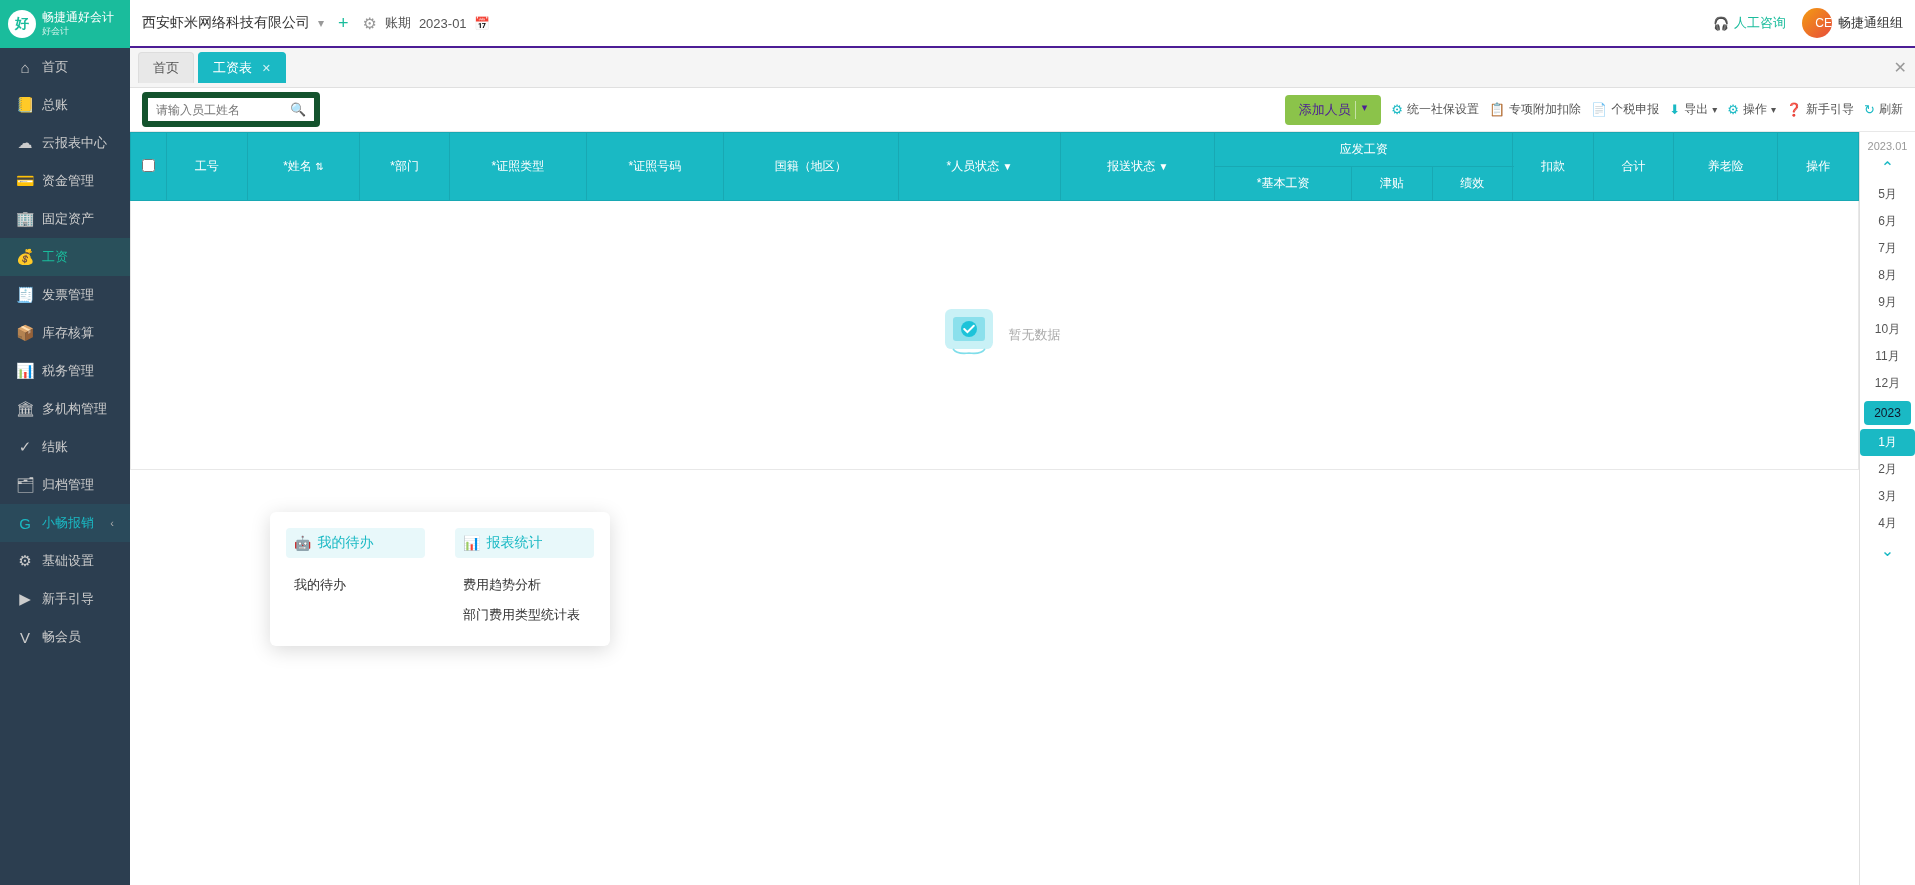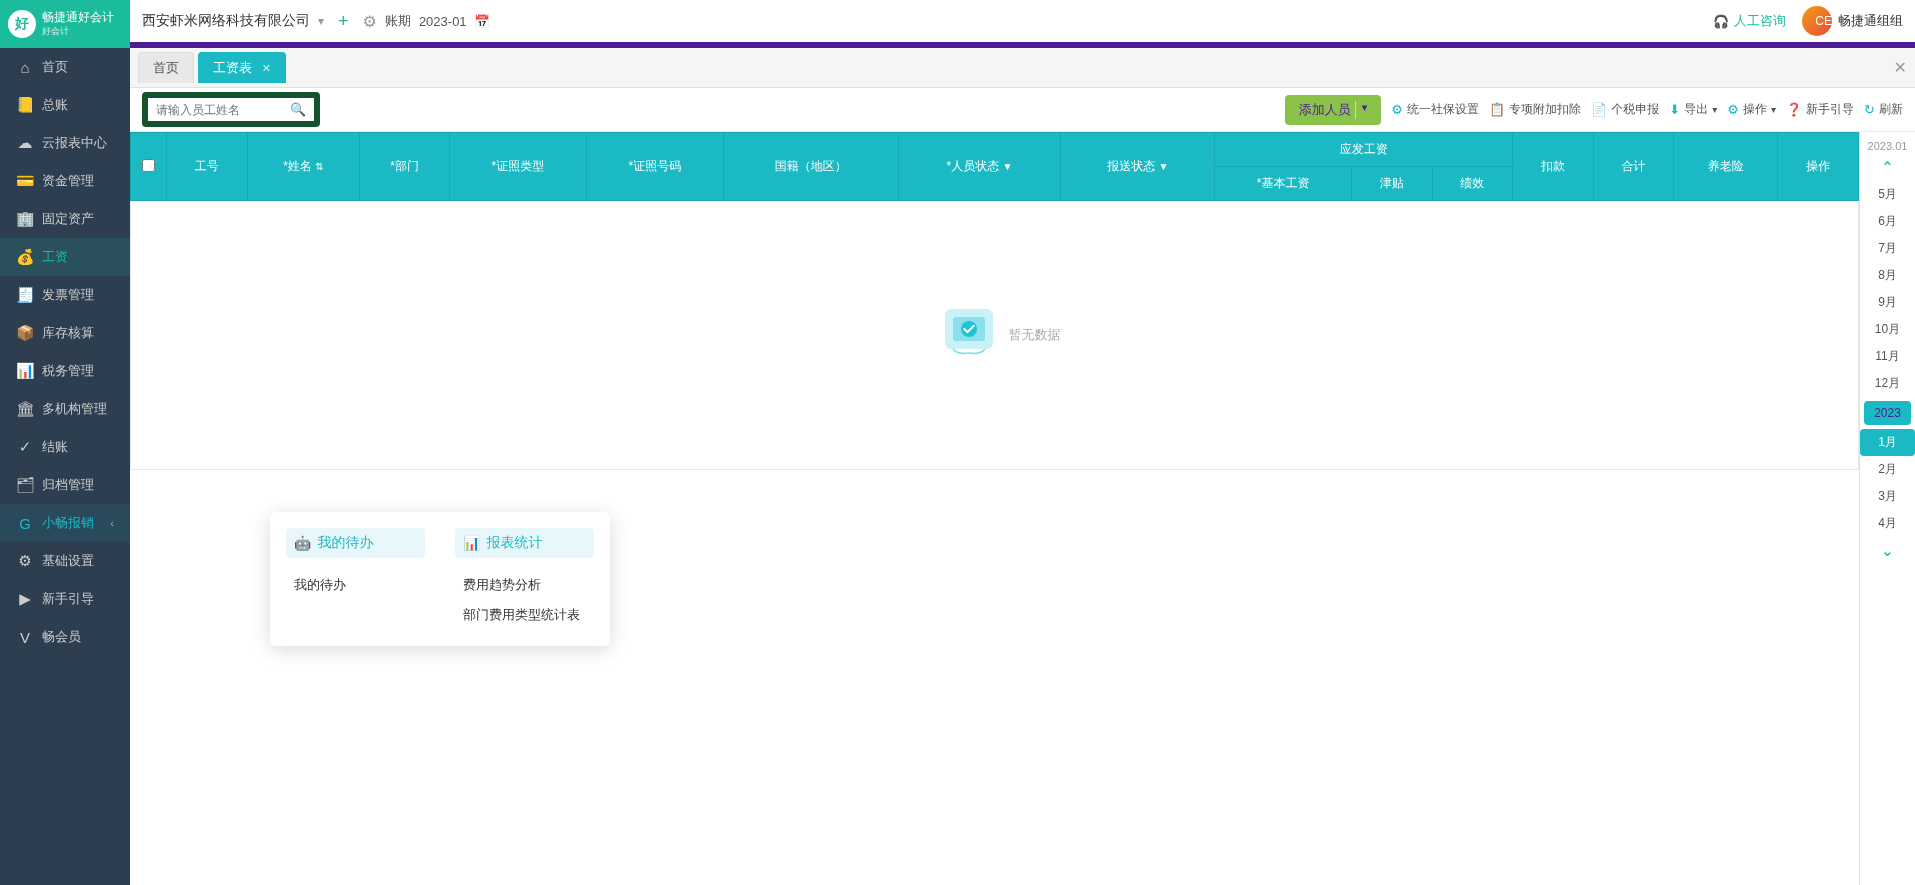--- a/index.html
+++ b/index.html
@@ -63,21 +63,21 @@
       display: flex;
       flex-direction: column;
       height: 885px;
       overflow: hidden;
     }
 
     
     .topbar {
       height: 48px;
       background: #fff;
-      border-bottom: 6px solid #4c1d95;
+      border-bottom: 2px solid #4c1d95;
       display: flex;
       align-items: center;
       padding: 0 12px;
       gap: 8px;
     }
     .topbar-company {
       font-size: 14px;
       color: #333;
       font-weight: 500;
     }
@@ -300,21 +300,21 @@
       justify-content: center;
       gap: 2px;
     }
     .timeline-month.active {
       background: #1ab9c4;
       color: #fff;
       border-radius: 4px;
     }
     .timeline-month.year-label {
       background: #1ab9c4;
-      color: #4c1d95;
+      color: #0f172a;
       border-radius: 4px;
       margin: 4px 8px;
       width: calc(100% - 8px);
     }
     .timeline-nav {
       color: #1ab9c4;
       cursor: pointer;
       font-size: 16px;
       padding: 4px;
     }

